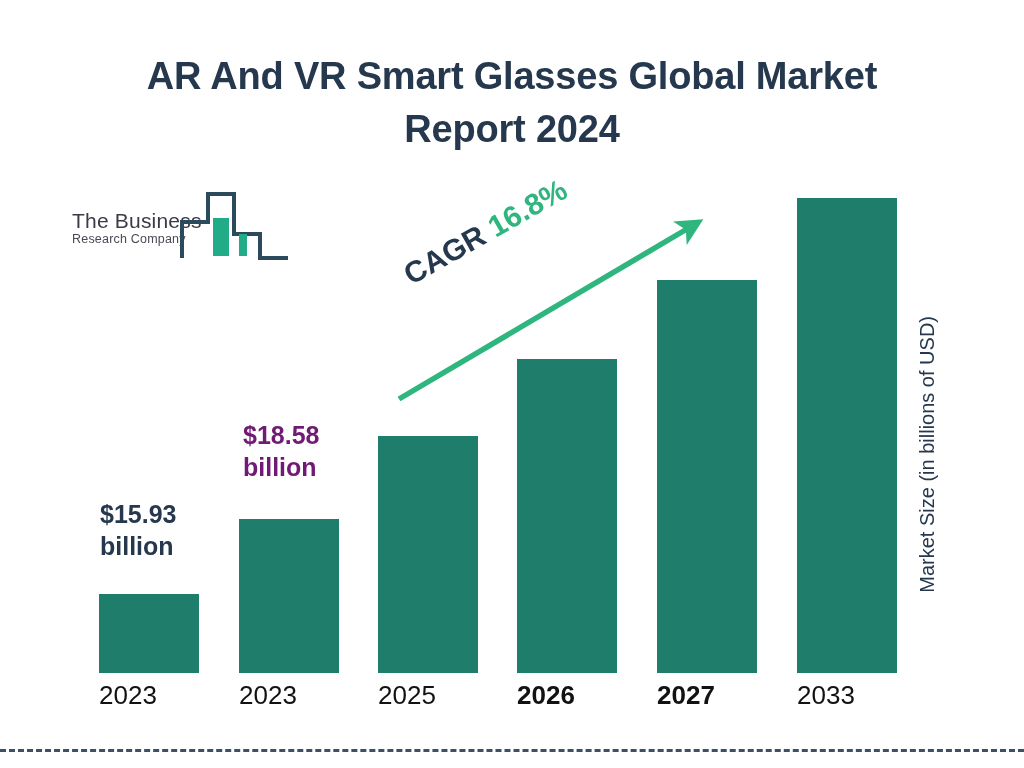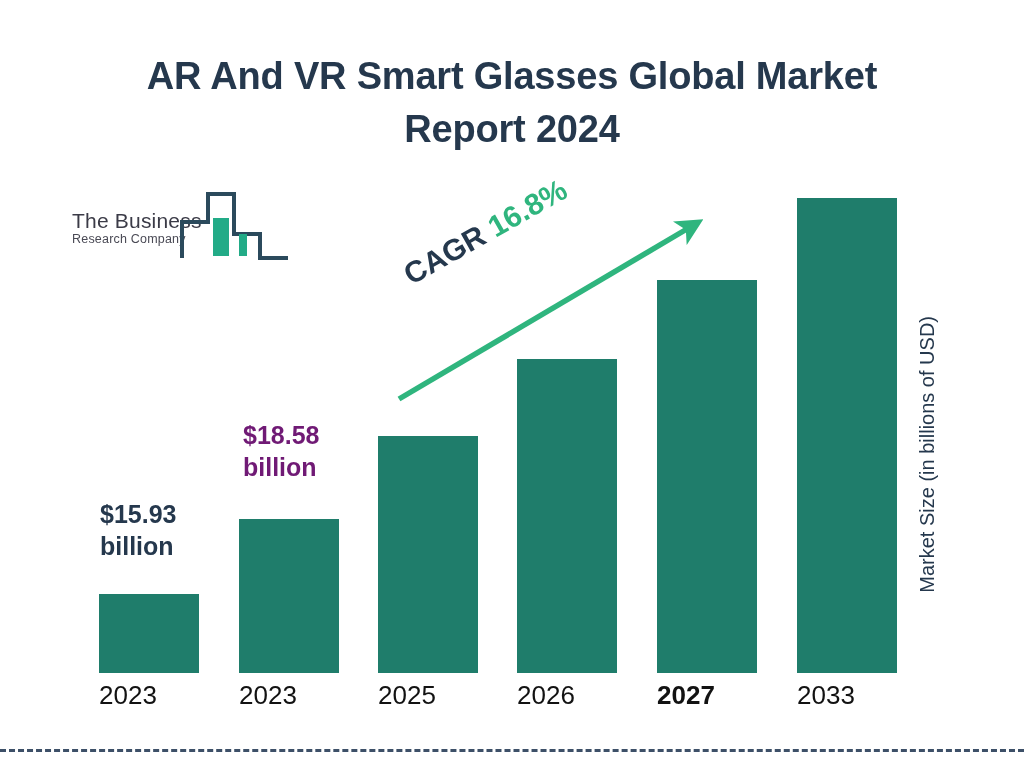--- a/index.html
+++ b/index.html
@@ -117,21 +117,21 @@
     <div class="bar" style="left:797px;top:182px;width:100px;height:475px;"></div>
 
     <div class="bar-label" style="left:100px;top:482px;">$15.93
 billion</div>
     <div class="bar-label accent" style="left:243px;top:403px;">$18.58
 billion</div>
 
     <div class="tick" style="left:99px;top:664px;">2023</div>
     <div class="tick" style="left:239px;top:664px;">2023</div>
     <div class="tick" style="left:378px;top:664px;">2025</div>
-    <div class="tick" style="left:517px;top:664px;">2026</div>
+    <div class="tick" style="left:517px;top:664px;font-weight:bold;">2026</div>
     <div class="tick" style="left:657px;top:664px;font-weight:bold;">2027</div>
     <div class="tick" style="left:797px;top:664px;">2033</div>
 
     <svg style="position:absolute;left:0;top:0;width:1024px;height:768px;pointer-events:none;" viewBox="0 0 1024 768" xmlns="http://www.w3.org/2000/svg">
       <defs>
         <marker id="arrowhead" markerWidth="5" markerHeight="5" refX="2.6" refY="2.5" orient="auto">
           <path d="M0,0 L5,2.5 L0,5 L1.3,2.5 Z" fill="#2fb57e"></path>
         </marker>
       </defs>
       <line x1="399" y1="383" x2="692" y2="210" stroke="#2fb57e" stroke-width="5.5" stroke-linecap="butt" marker-end="url(#arrowhead)"></line>

